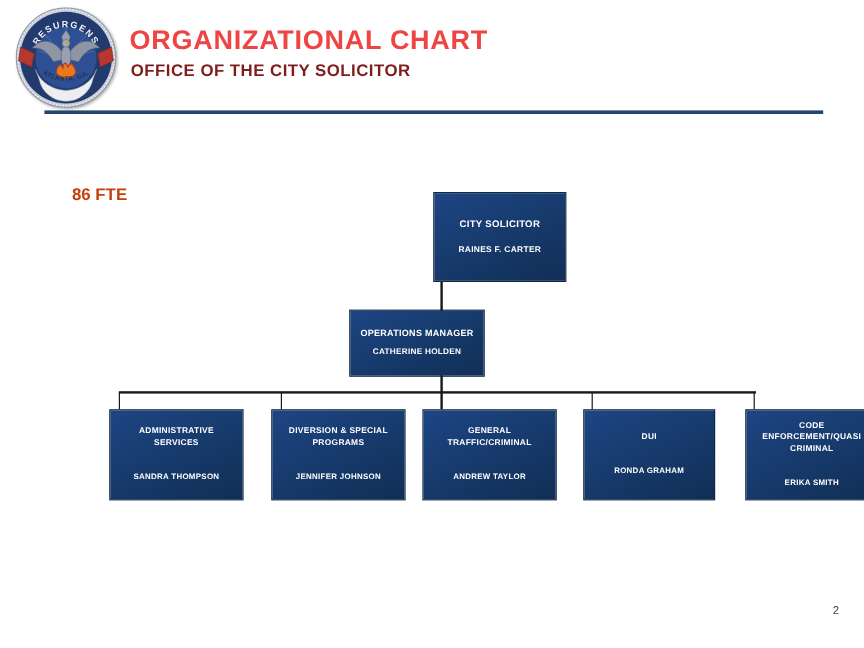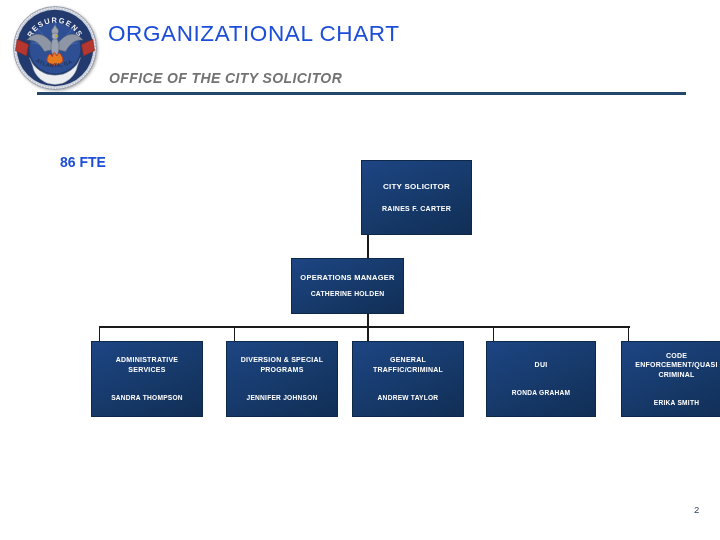--- a/index.html
+++ b/index.html
@@ -2,26 +2,26 @@
 <html><head>
 <meta charset="utf-8">
 <style>
   html,body{margin:0;padding:0;background:#e8e8e8;}
   .slide{
     position:relative;width:720px;height:540px;background:#ffffff;
     font-family:"Liberation Sans",sans-serif;overflow:hidden;
   }
   .logo{position:absolute;left:11px;top:4px;width:88px;height:88px;
     filter:drop-shadow(1.5px 1.5px 1.5px rgba(0,0,0,.35));}
-  .title{position:absolute;left:108px;top:21px;font-size:22.5px;font-weight:normal;
-    color:#1d4ed8;letter-spacing:.6px;white-space:nowrap;}
+  .title{position:absolute;left:108px;top:21px;font-size:22.5px;font-weight:bold;
+    color:#ef4444;letter-spacing:.6px;white-space:nowrap;}
   .subtitle{position:absolute;left:109px;top:50px;font-size:14px;font-weight:bold;
-    font-style:italic;color:#737373;letter-spacing:.4px;white-space:nowrap;margin-top:20px;}
+    color:#7f1d1d;letter-spacing:.4px;white-space:nowrap;}
   .rule{position:absolute;left:37px;top:92px;width:649px;height:3px;background:#24466b;}
-  .fte{position:absolute;left:60px;top:154px;font-size:14px;font-weight:bold;color:#1d4ed8;}
+  .fte{position:absolute;left:60px;top:154px;font-size:14px;font-weight:bold;color:#c2410c;}
   .connector{position:absolute;background:#1a1a1a;}
   .node{
     position:absolute;display:flex;flex-direction:column;justify-content:center;
     align-items:center;text-align:center;color:#ffffff;box-sizing:border-box;
     background:linear-gradient(155deg,#1e4584 0%,#173b6d 48%,#112e55 100%);
     border:1px solid #0e2848;
     margin-left:48px;
   }
   .node .t,.node .n{font-weight:bold;letter-spacing:.25px;padding:0 5px;width:100%;box-sizing:border-box;}
   .node-top{gap:12px;}

